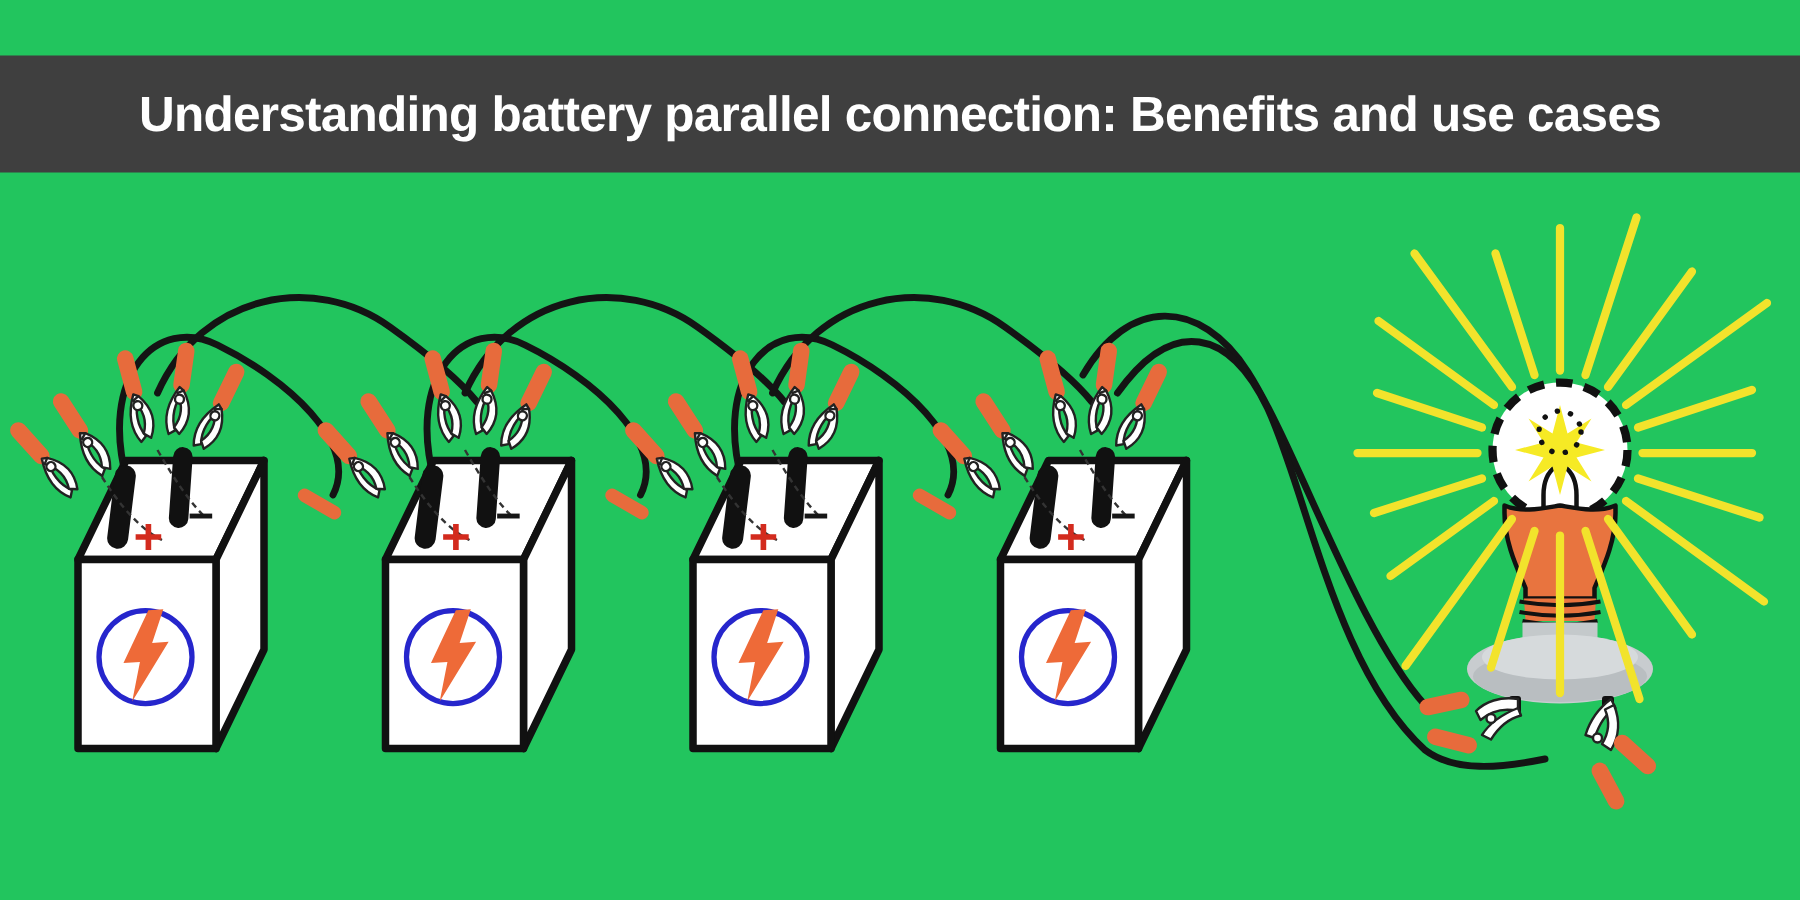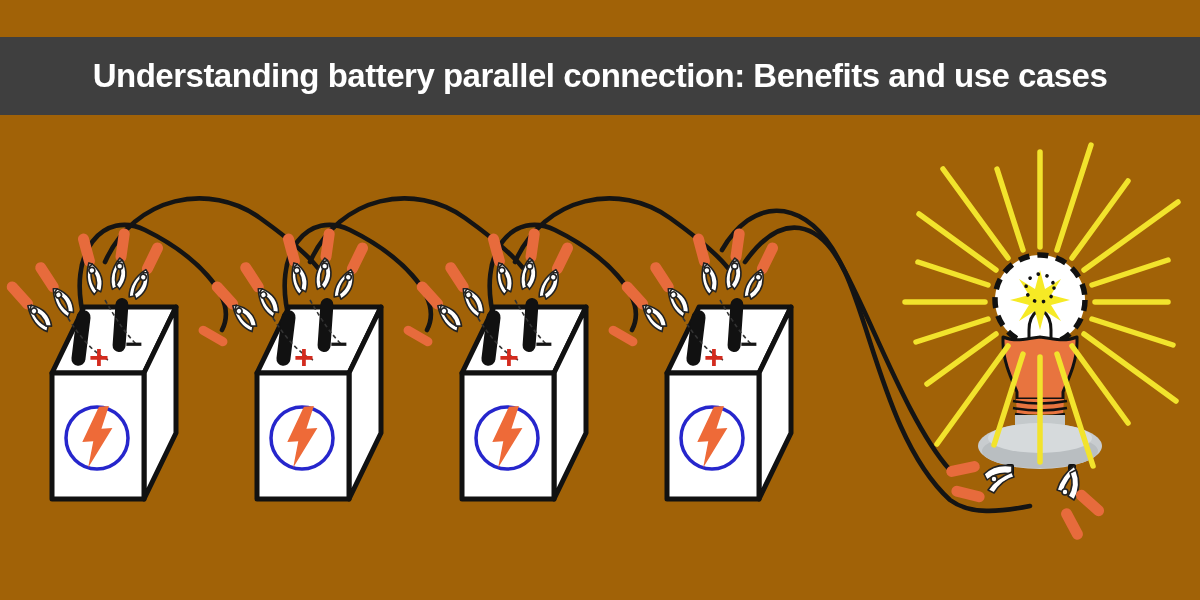--- a/index.html
+++ b/index.html
@@ -1,17 +1,17 @@
 <!DOCTYPE html>
 <html><head>
 <meta charset="utf-8">
 <style>
   html,body{margin:0;padding:0;width:1200px;height:600px;background:#ffffff;overflow:hidden;
             font-family:"Liberation Sans", sans-serif;}
-  .stage{position:relative;width:1200px;height:600px;background:#a16207;}
+  .stage{position:relative;width:1200px;height:600px;background:#22c55e;}
   .banner{position:absolute;left:0;top:37px;width:1200px;height:78px;background:#3f3f3f;
           display:flex;align-items:center;justify-content:center;}
   .banner h1{margin:0;color:#ffffff;font-size:33px;font-weight:bold;letter-spacing:-0.5px;
              white-space:nowrap;}
   svg{position:absolute;left:0;top:0;}
   .boxline{fill:#ffffff;stroke:#111111;stroke-width:5;stroke-linejoin:round;}
   .wire{fill:none;stroke:#141414;stroke-width:4.6;stroke-linecap:round;}
   .jawline{fill:#ffffff;stroke:#222222;stroke-width:1.6;stroke-linejoin:round;}
   .dashcon{fill:none;stroke:#333;stroke-width:1.6;stroke-dasharray:4 3;}
   .plus-label{font-size:34px;font-weight:bold;fill:#d32b1e;}

